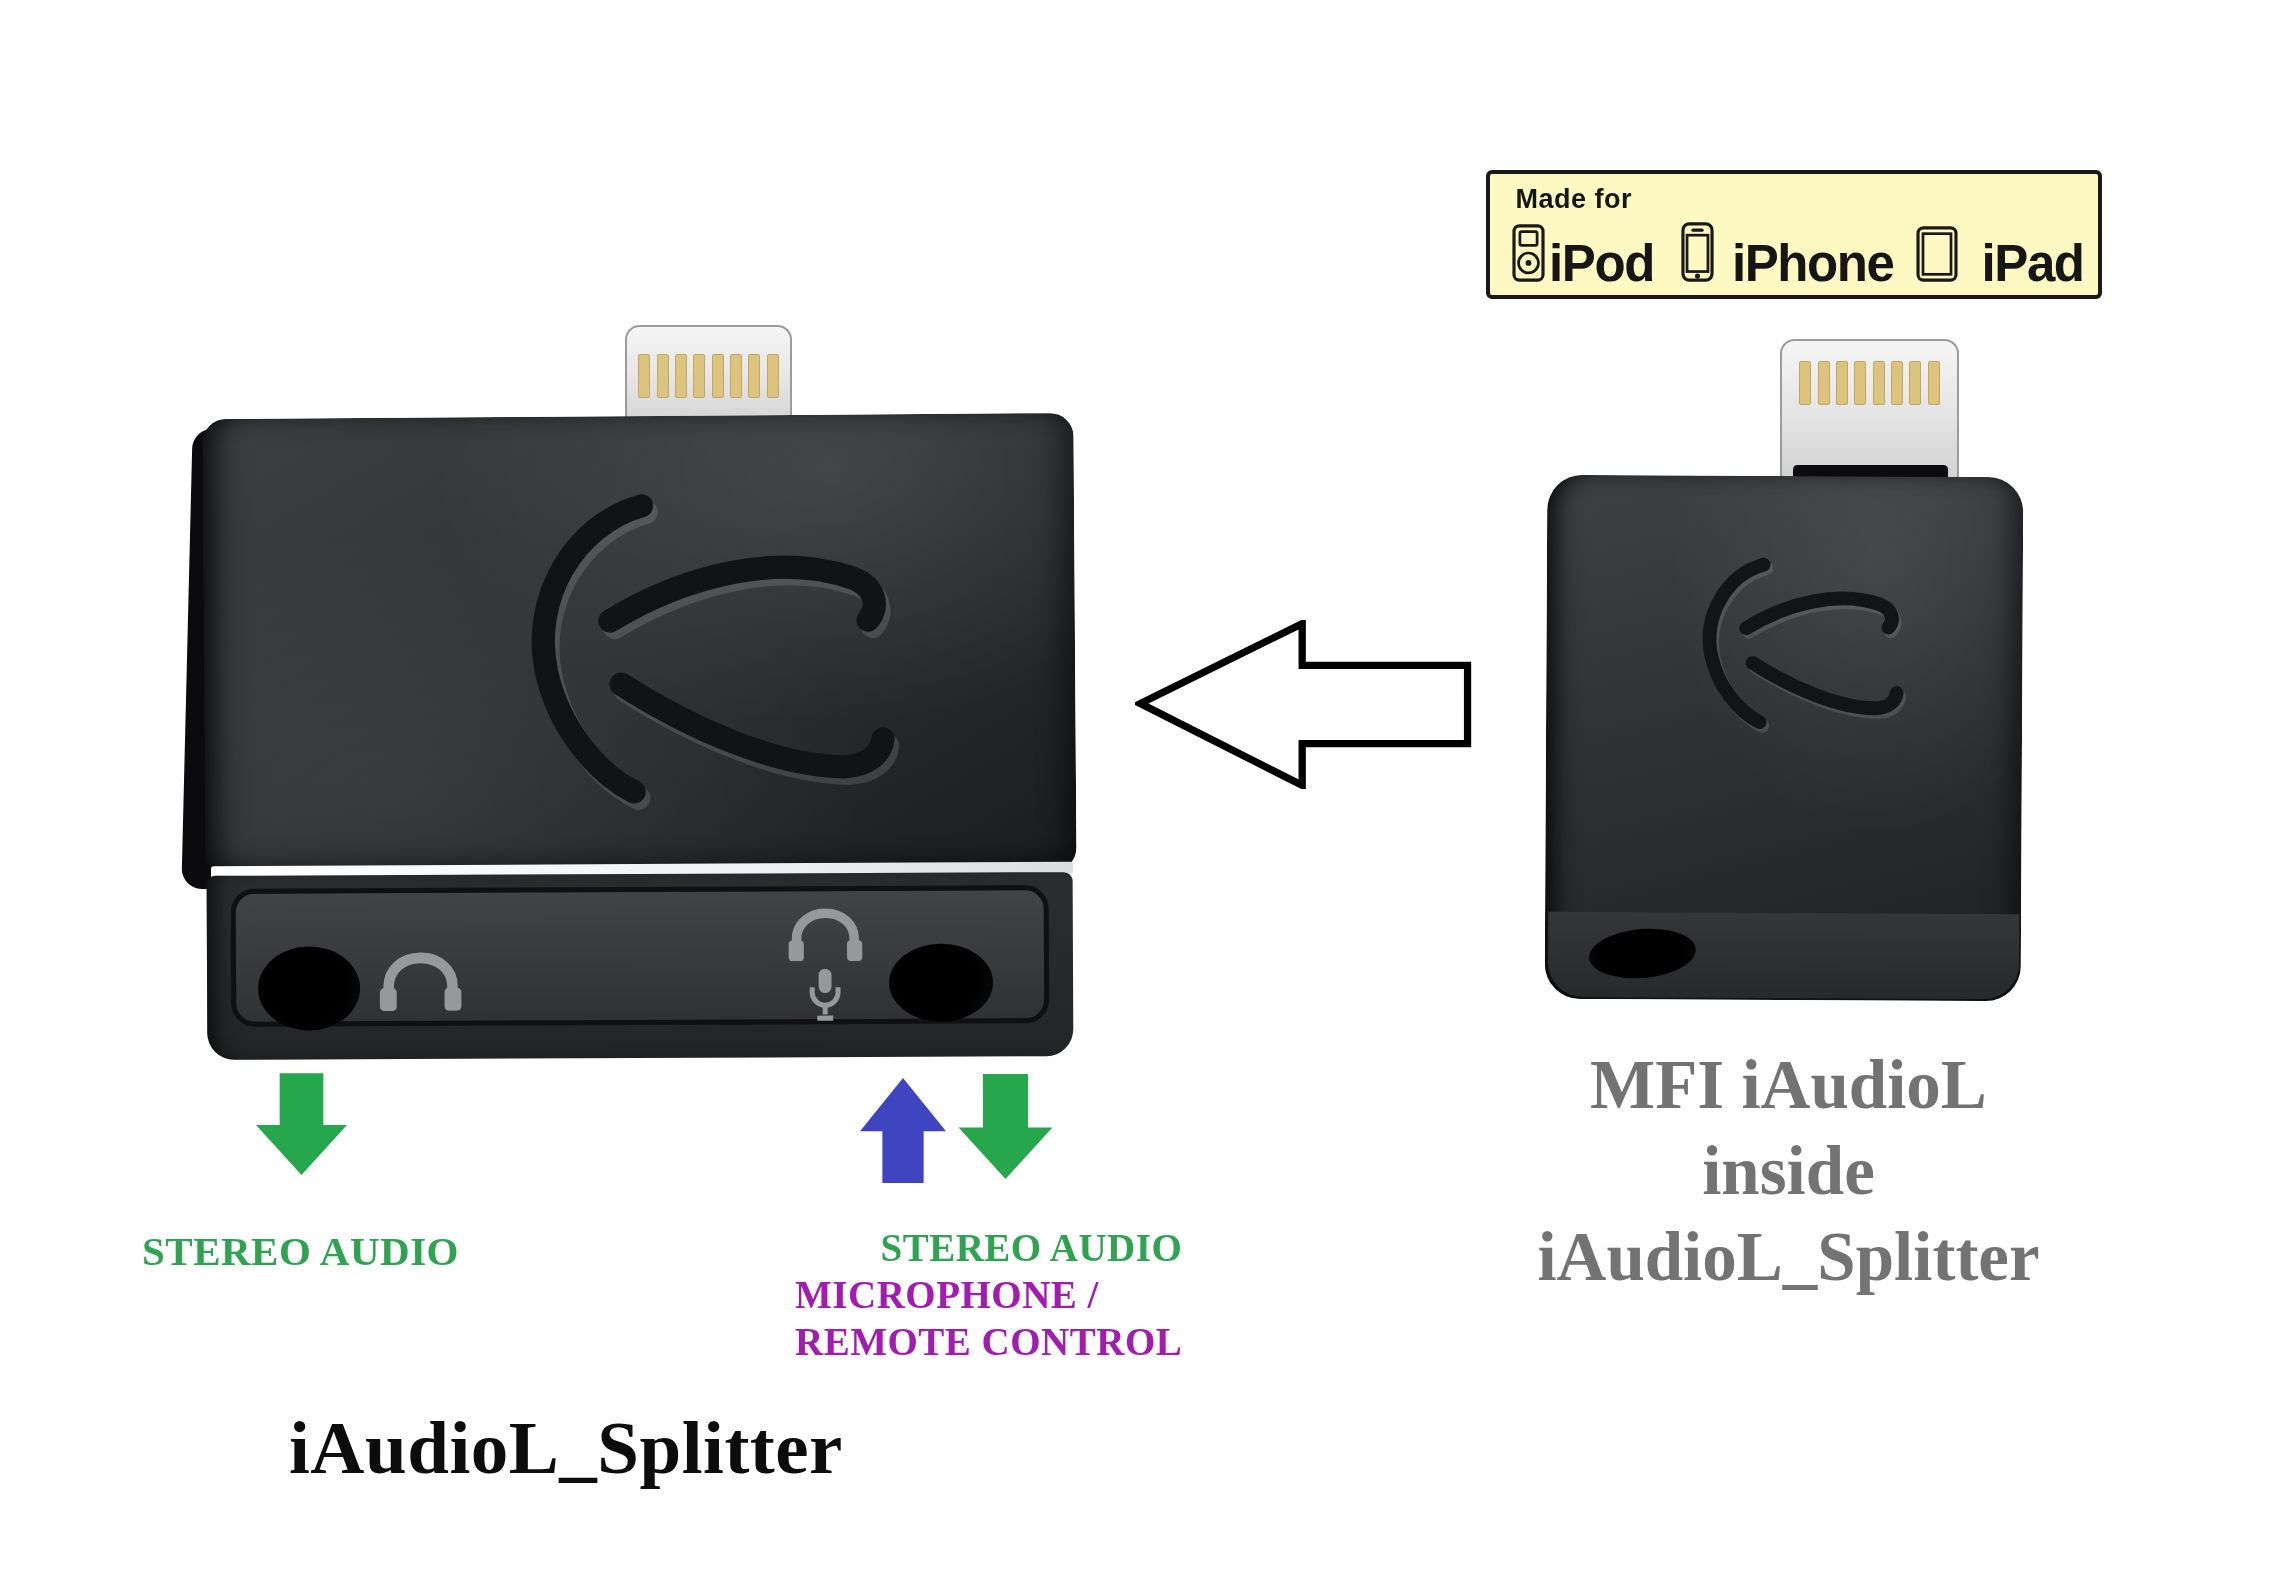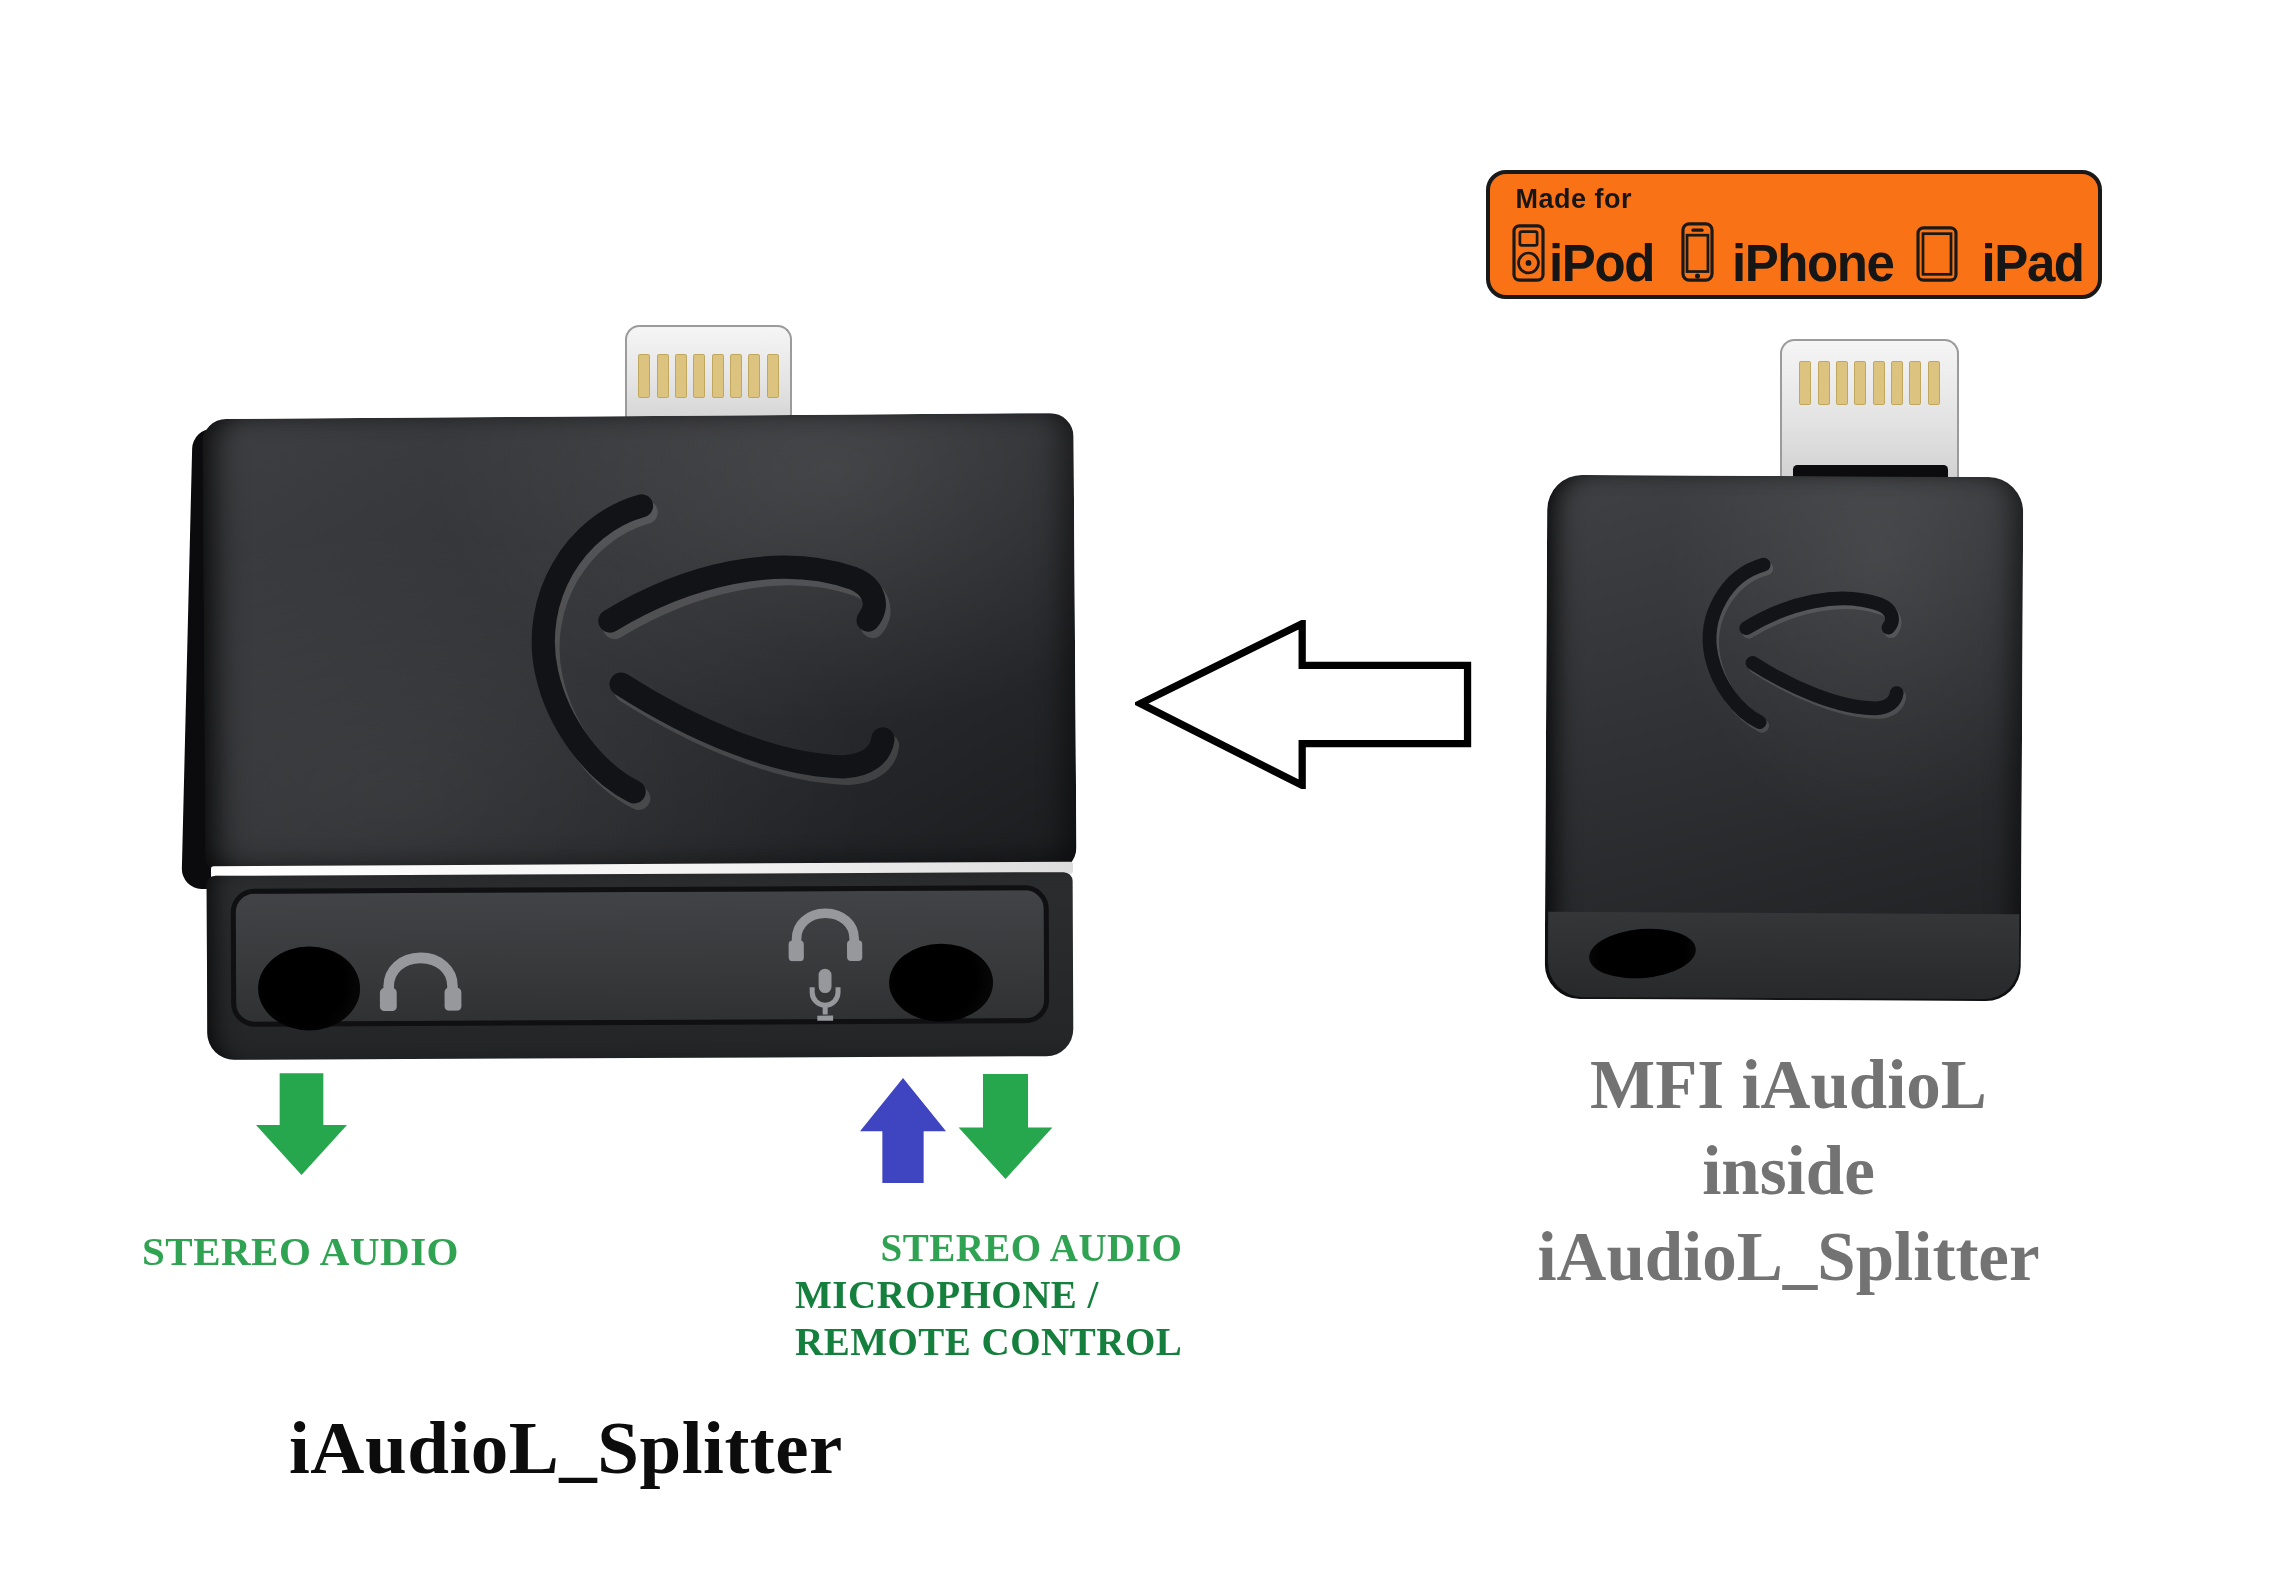--- a/index.html
+++ b/index.html
@@ -2,21 +2,21 @@
 <html style="font-size:14.5px"><head>
 <meta charset="utf-8">
 <style>
   html,body{margin:0;padding:0;background:#ffffff;}
   #stage{position:relative;width:2291px;height:1593px;background:#ffffff;overflow:hidden;
          font-family:"Liberation Sans","DejaVu Sans",sans-serif;}
   .s{position:absolute;box-sizing:border-box;}
   .serif{font-family:"Liberation Serif","DejaVu Serif",serif;font-weight:bold;}
 
   
-  .badge{border:4.5px solid #191919;border-radius:20px;background:#f97316;}
+  .badge{border:4.5px solid #191919;border-radius:6px;background:#fef9c3;}
   .made-for{font-size:27px;font-weight:700;color:#161616;letter-spacing:0.5px;}
   .dev-row{display:flex;align-items:flex-end;}
   .dev-label{font-size:51px;font-weight:700;color:#161616;letter-spacing:-1.4px;line-height:0.82;}
 
   
   .conn{background:linear-gradient(180deg,#f5f5f5 0%,#e4e4e4 55%,#d2d2d2 100%);
         border:2.7px solid #9b9b9b;border-bottom:none;border-radius:14.5px 14.5px 0 0;}
   .pins{display:flex;justify-content:center;gap:6.4px;}
   .pin{width:10px;height:42px;background:#dcc480;border:0.9px solid #c0a75e;border-radius:1.8px;}
 
@@ -37,21 +37,21 @@
   .body-right{border-radius:35px;
     background:
       radial-gradient(ellipse at 70% 15%, rgba(255,255,255,0.08), transparent 45%),
       linear-gradient(165deg,#404144 0%,#303134 45%,#1e1f21 100%);
     box-shadow:inset 20px 0 27px -12.7px rgba(0,0,0,0.85), inset -11px -7.3px 23.6px rgba(0,0,0,0.5);}
   .body-right-foot{background:linear-gradient(180deg,#353638,#28292b);border-radius:0 0 35px 35px;}
 
   
   .lbl{white-space:nowrap;letter-spacing:0.5px;}
   .green{color:#2fa352;text-align:right;}
-  .blue{color:#15803d;font-family:Liberation Serif, serif;}
+  .blue{color:#a21caf;font-family:Liberation Serif, serif;}
   .cap-right{text-align:center;color:#737373;font-size:69px;line-height:86px;}
   .title{color:#0c0c0c;font-size:75px;letter-spacing:0.5px;}
 </style>
 </head>
 <body>
 
 <div id="stage">
 
   <div class="s badge" style="left:1486px;top:170px;width:616px;height:129px;">
     <div class="s made-for" style="left:25.5px;top:10px;">Made for</div>

